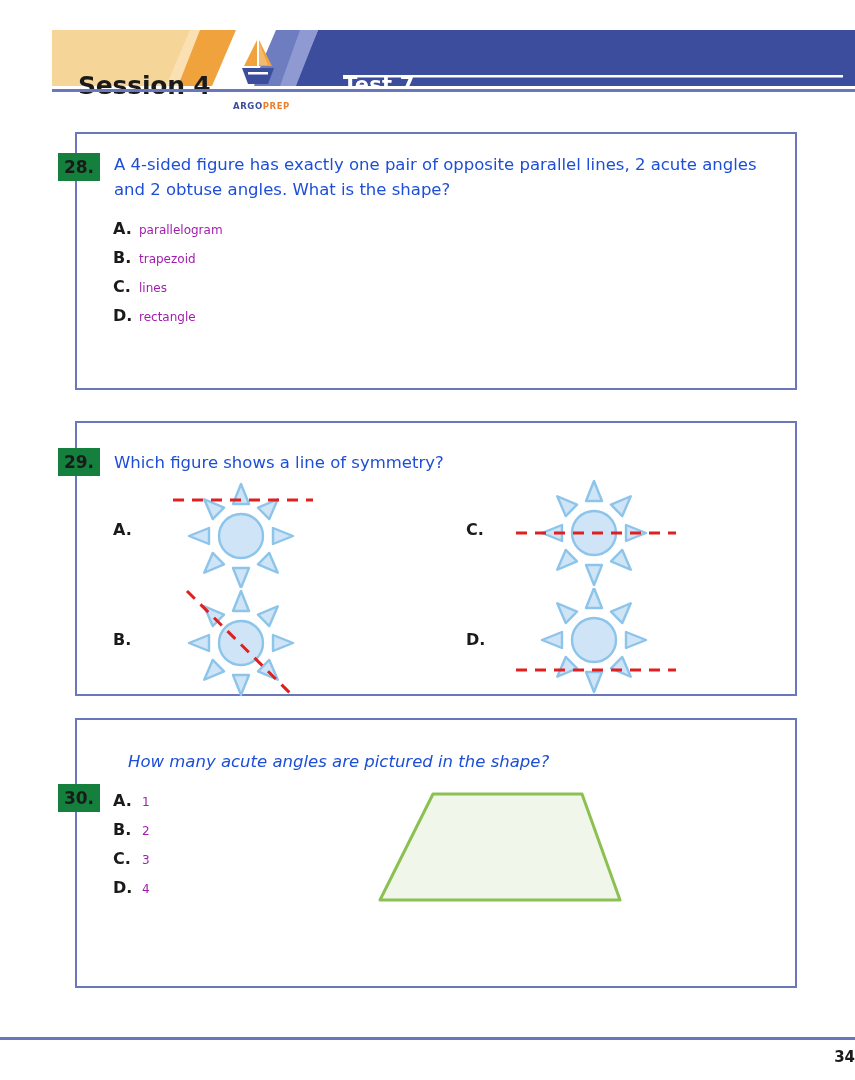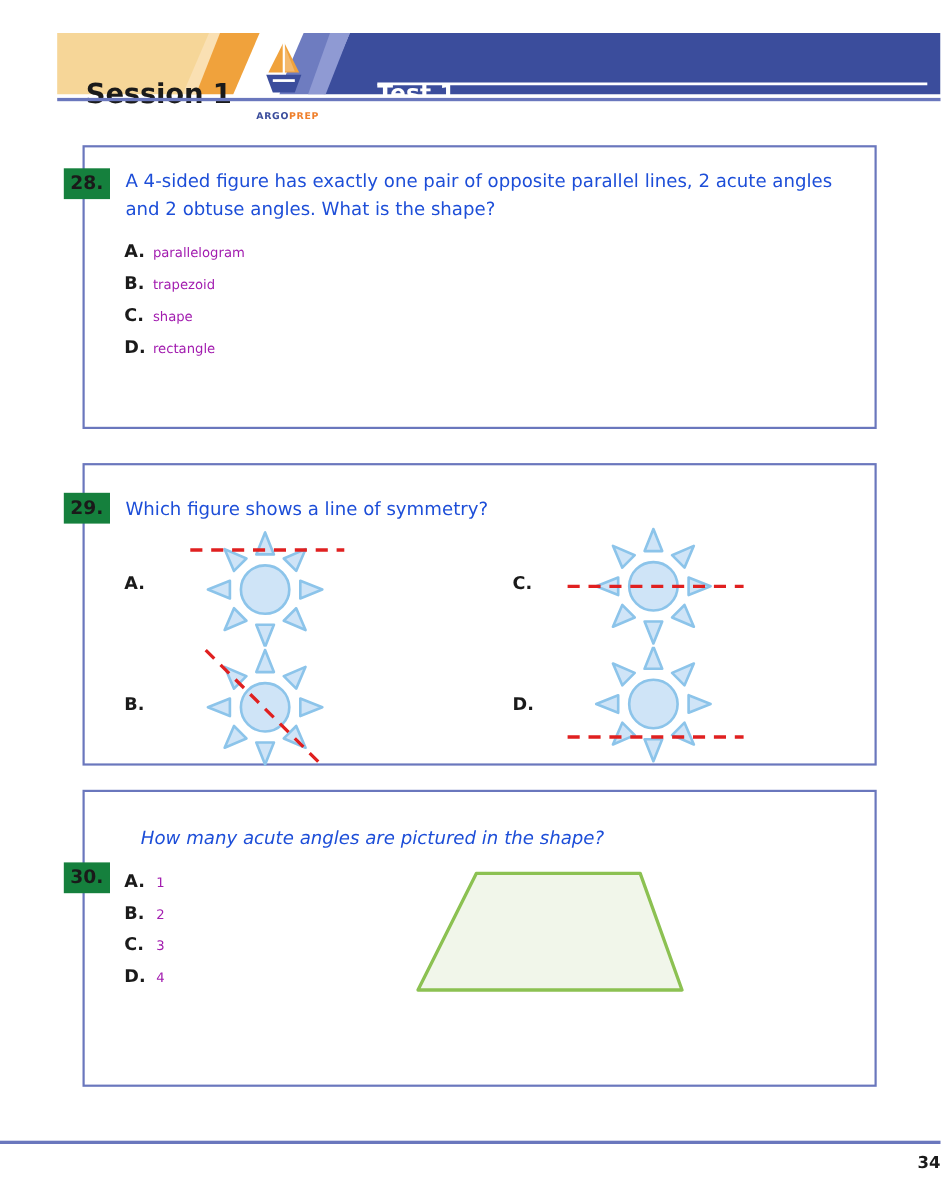--- a/index.html
+++ b/index.html
@@ -212,43 +212,43 @@
   </svg>
 
   <svg style="position:absolute;left:234px;top:4px;" width="48" height="62" viewBox="0 0 48 62">
     <polygon points="24,4 38,32 10,32" fill="#f0a23c"></polygon>
     <rect x="23" y="2" width="2" height="34" fill="#ffffff"></rect>
     <polygon points="24,6 34,31 24,31" fill="#ffffff" fill-opacity="0.25"></polygon>
     <polygon points="8,34 40,34 34,50 14,50" fill="#3b4d9c"></polygon>
     <rect x="14" y="38" width="20" height="2.5" fill="#ffffff"></rect>
   </svg>
 
-  <div class="session-label">Session 1</div>
-  <div class="test-label">Test 1</div>
+  <div class="session-label">Session 4</div>
+  <div class="test-label">Test 7</div>
   <div class="logo-wordmark">
     <span class="logo-argo">ARGO</span><span class="logo-prep">PREP</span>
   </div>
 </div>
 <div class="header-rule"></div>
 
 <div class="qbox" id="qbox-28"></div>
 <div class="qnum" id="qnum-28">28.</div>
 <div class="qtext" id="qtext-28">A 4-sided figure has exactly one pair of opposite parallel lines, 2 acute angles and 2 obtuse angles. What is the shape?</div>
 <div class="opt-list" id="opts-28">
   <div class="opt-row">
     <span class="opt-letter">A.</span>
     <span class="opt-text">parallelogram</span>
   </div>
   <div class="opt-row">
     <span class="opt-letter">B.</span>
     <span class="opt-text">trapezoid</span>
   </div>
   <div class="opt-row">
     <span class="opt-letter">C.</span>
-    <span class="opt-text">shape</span>
+    <span class="opt-text">lines</span>
   </div>
   <div class="opt-row">
     <span class="opt-letter">D.</span>
     <span class="opt-text">rectangle</span>
   </div>
 </div>
 
 <div class="qbox" id="qbox-29"></div>
 <div class="qnum" id="qnum-29">29.</div>
 <div class="qtext" id="qtext-29">Which figure shows a line of symmetry?</div>

